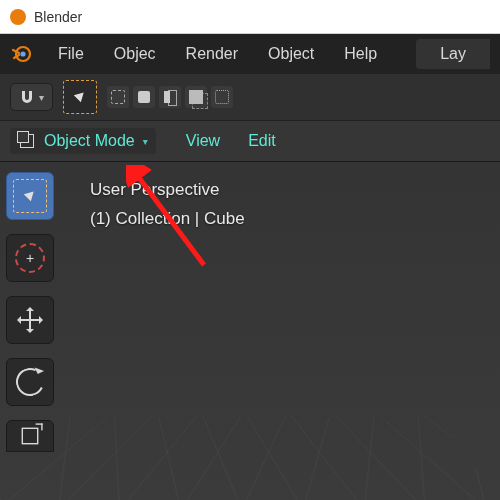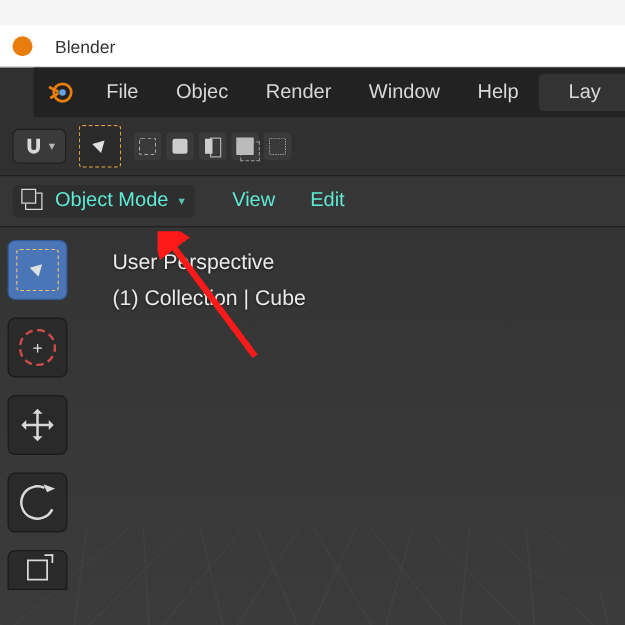--- a/index.html
+++ b/index.html
@@ -7,33 +7,33 @@
     font-family: -apple-system, Segoe UI, Arial, sans-serif;
     width: 500px; height: 500px; overflow: hidden;
     background: #e8e8e8;
   }
   .window {
     width: 500px; height: 500px; background: #f5f5f5;
     display: flex; flex-direction: column;
   }
   .titlebar {
     background: #ffffff; height: 34px; display: flex;
-    align-items: center; padding: 0 10px; gap: 18px;
+    align-items: center; padding: 0 10px; gap: 8px;
     border-bottom: 1px solid #d0d0d0;
-    font-size: 14px; color: #333; margin-top: 20px;
+    font-size: 14px; color: #333;
   }
   .title-icon {
     width: 16px; height: 16px; border-radius: 50%;
     background: #e87d0d; position: relative;
   }
   .app-area { flex: 1; display: flex; flex-direction: column; background: #303030; }
   .menubar {
     height: 40px; background: #222222; display: flex;
     align-items: center; padding: 0 10px; gap: 2px;
-    color: #d8d8d8; font-size: 16px; margin-left: 27px;
+    color: #d8d8d8; font-size: 16px;
   }
   .blender-logo {
     width: 22px; height: 22px; margin-right: 10px;
     display: flex; align-items: center; justify-content: center;
   }
   .menuitem { padding: 6px 14px; cursor: pointer; }
   .tabbar-right {
     margin-left: auto; background: #333; padding: 6px 24px;
     border-radius: 4px 0 0 4px; color: #d8d8d8;
   }
@@ -181,21 +181,21 @@
         <svg width="22" height="22" viewBox="0 0 22 22">
           <circle cx="13" cy="11" r="7" fill="none" stroke="#e87d0d" stroke-width="2.2"></circle>
           <circle cx="13" cy="11" r="2.6" fill="#6aa4e8"></circle>
           <path d="M3 7 L9 10" stroke="#e87d0d" stroke-width="2.2" stroke-linecap="round"></path>
           <path d="M4 15 L9 12" stroke="#e87d0d" stroke-width="2.2" stroke-linecap="round"></path>
         </svg>
       </span>
       <span class="menuitem">File</span>
       <span class="menuitem">Objec</span>
       <span class="menuitem">Render</span>
-      <span class="menuitem">Window</span>
+      <span class="menuitem">Object</span>
       <span class="menuitem">Help</span>
       <span class="tabbar-right">Lay</span>
     </div>
 
     <div class="toolbar1">
       <span class="pill">
         <svg width="16" height="16" viewBox="0 0 16 16">
           <path d="M3 2v7a5 5 0 0010 0V2h-3v7a2 2 0 11-4 0V2z" fill="#d8d8d8"></path>
         </svg>
         <span class="chev">▾</span>

